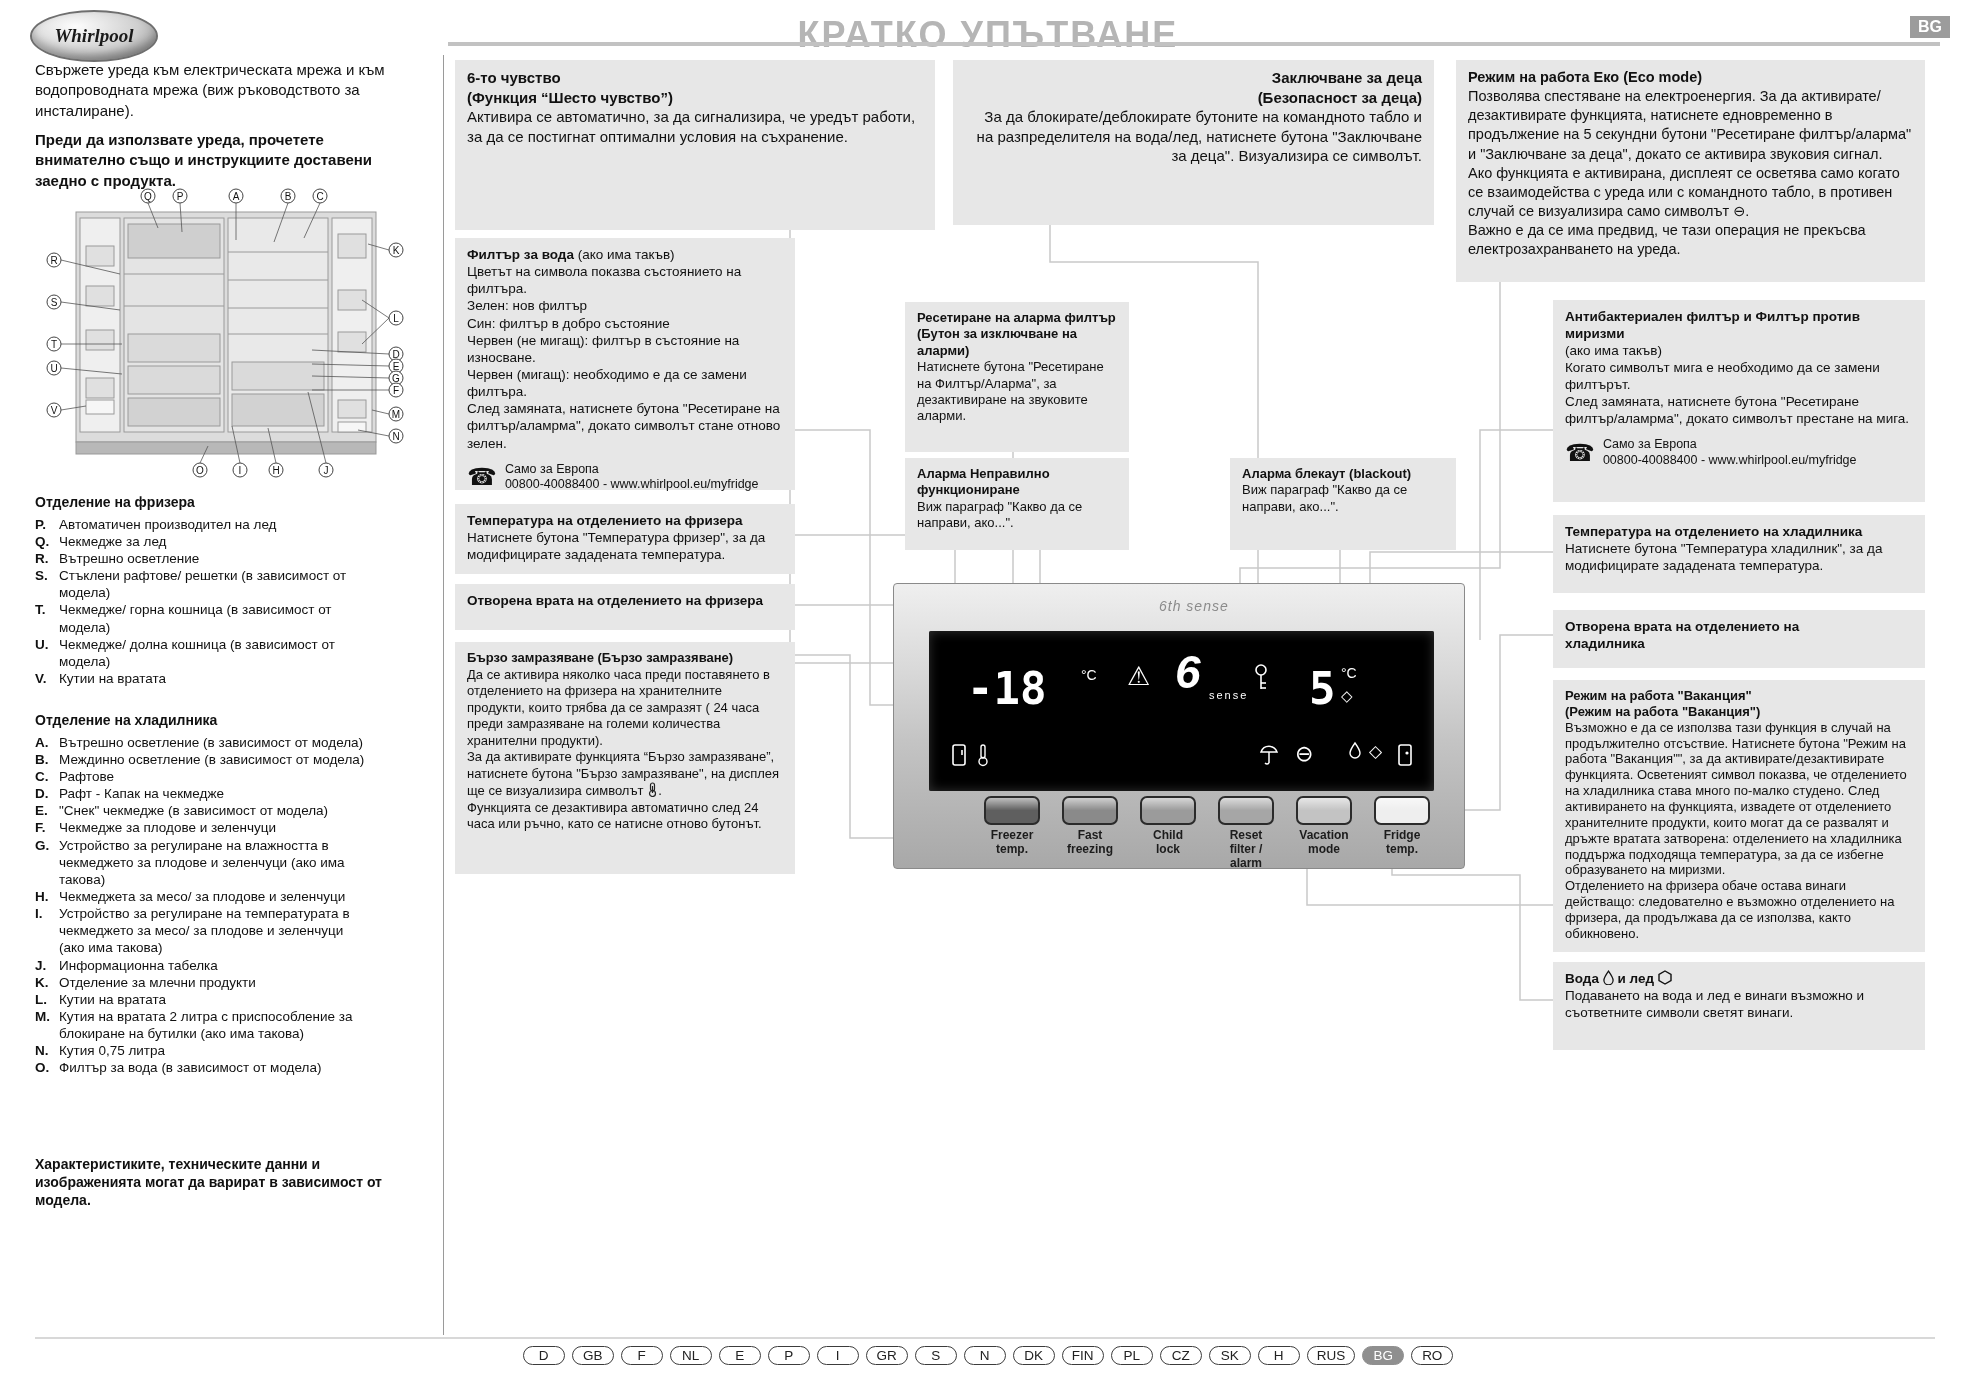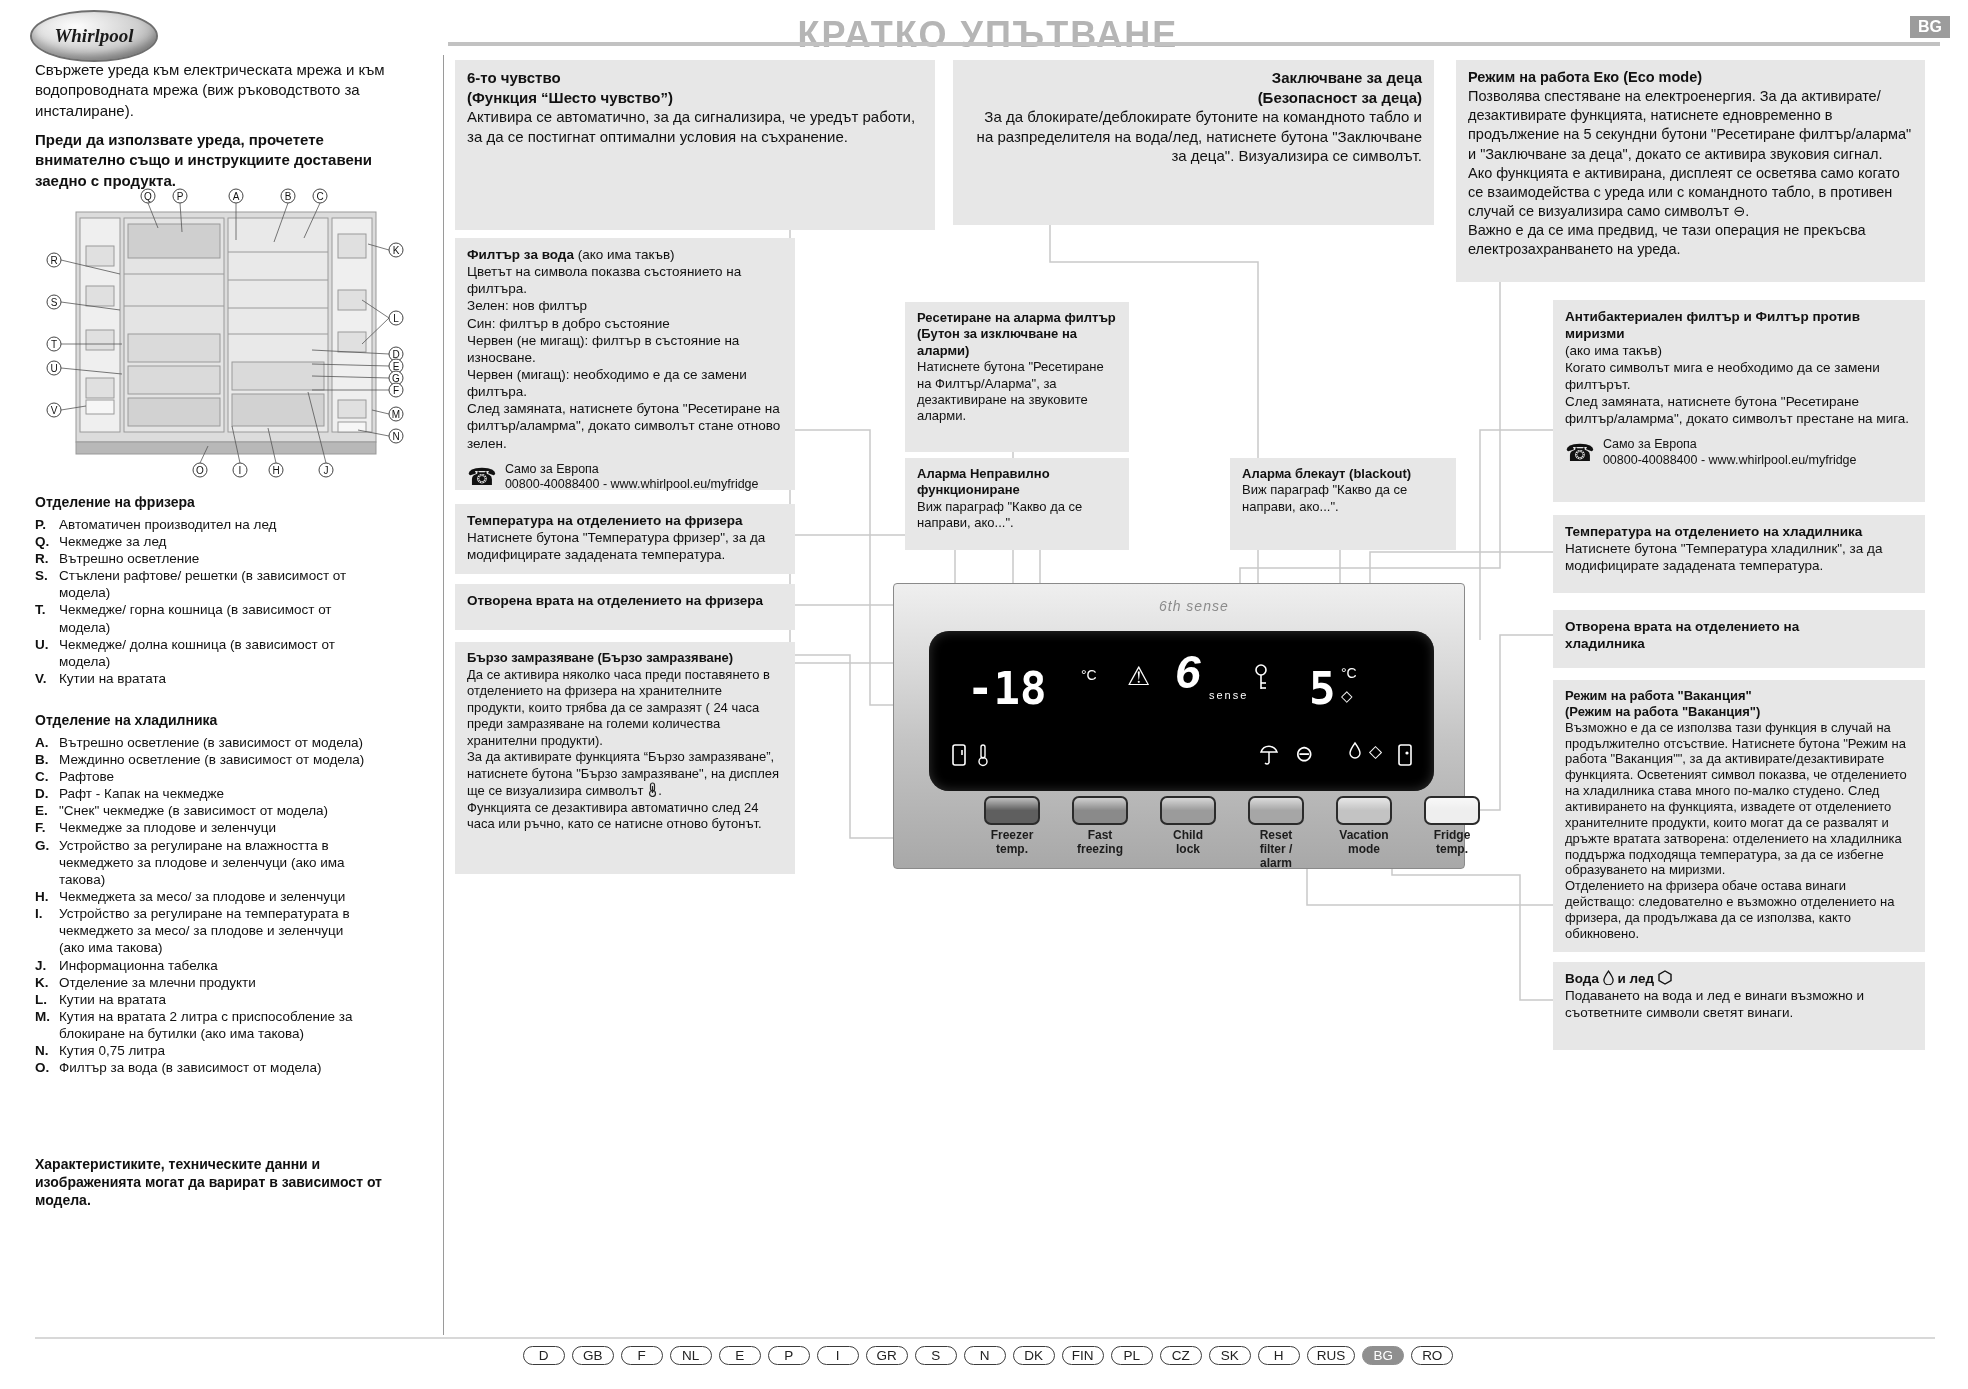--- a/index.html
+++ b/index.html
@@ -54,30 +54,30 @@
   #box-waterice{left:1553px;top:962px;width:372px;height:88px;font-size:13.5px;line-height:1.26;}
   .europe{display:flex;align-items:center;gap:8px;margin-top:10px;}
   .europe .phone{font-size:24px;line-height:1;}
   .europe .elines{font-size:12.5px;line-height:1.25;}
   
   #panel{left:893px;top:583px;width:570px;height:284px;border-radius:4px;border:1px solid #8a8a8a;
          background:linear-gradient(180deg,#efefef 0%,#d9d9d9 30%,#c4c4c4 55%,#a8a8a8 100%);}
   #panel-brand{position:absolute;left:265px;top:14px;color:#8b8b8b;font-style:italic;
          font-size:14px;letter-spacing:1px;}
   #display{position:absolute;left:35px;top:47px;width:505px;height:160px;background:#000;
-         border-radius:20px;box-shadow:inset 0 0 12px #333;}
+         border-radius:2px;box-shadow:inset 0 0 12px #333;}
   #display .d{position:absolute;color:#fff;}
   .seg{font-family:"DejaVu Sans Mono","Liberation Mono",monospace;font-weight:bold;font-size:44px;}
   .unit{font-size:14px;}
   #warn-ico{font-size:26px;}
   #eco-ico{font-size:22px;}
   .dia{font-size:15px;}
   .dico{position:absolute;}
   
-  #pbtns{position:absolute;left:86px;top:212px;display:flex;gap:24px;}
+  #pbtns{position:absolute;left:86px;top:212px;display:flex;gap:14px;}
   .pb{display:flex;flex-direction:column;align-items:center;width:64px;}
   .pbtn{width:52px;height:25px;border:2px solid #2b2b2b;border-radius:7px;
         background-image:linear-gradient(180deg,rgba(255,255,255,.6),rgba(255,255,255,0) 50%);}
   .b1{background-color:#5f5f5f;} .b2{background-color:#8a8a8a;} .b3{background-color:#9b9b9b;}
   .b4{background-color:#a6a6a6;} .b5{background-color:#c3c3c3;} .b6{background-color:#eeeeee;}
   .plabel{margin-top:4px;font-size:12px;font-weight:bold;line-height:1.15;text-align:center;
         color:#1c1c1c;white-space:pre-line;}
   
   #leads{left:0;top:0;pointer-events:none;}
   

